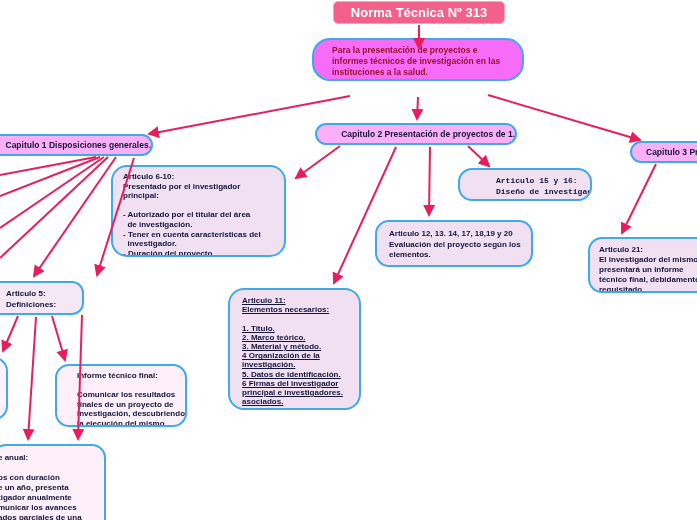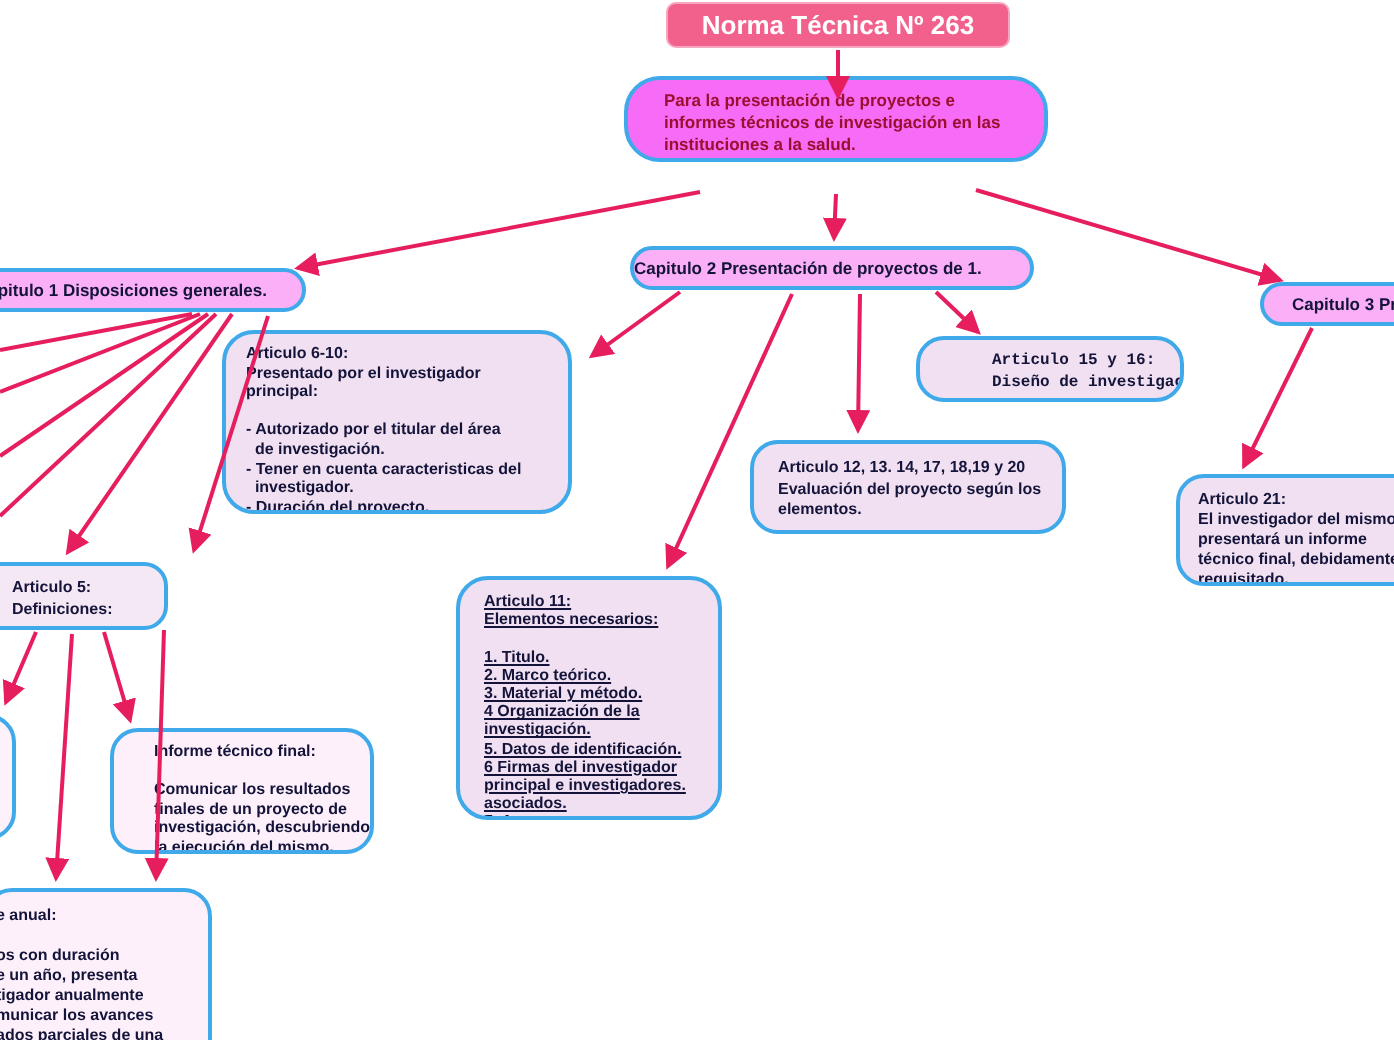--- a/index.html
+++ b/index.html
@@ -15,21 +15,21 @@
   .node{position:absolute;font-weight:bold;color:var(--text_dark);
     border:2px solid var(--border_blue);background:var(--article_bg);
     white-space:pre;overflow:hidden;}
   .title-node{background:var(--title_bg);border:1px solid #f7a6bf;border-radius:5px;
     color:#ffffff;font-size:13px;line-height:21px;text-align:center;white-space:nowrap;
     left:333px;top:1px;width:172px;height:23px;}
   .intro-node{background:var(--intro_bg);border-radius:18px;color:var(--text_red);
     font-size:8.5px;line-height:11px;padding:5px 22px 0 18px;
     left:312px;top:38px;width:212px;height:43px;}
   .chapter{background:var(--chapter_bg);border-radius:11px;font-size:8.5px;
-    line-height:18px;height:22px;text-align:left;white-space:nowrap;}
+    line-height:18px;height:22px;text-align:right;white-space:nowrap;}
   .cap1{left:-14px;top:134px;width:167px;}
   .cap2{left:315px;top:123px;width:202px;}
   .cap3{left:630px;top:141px;width:150px;text-align:left;padding-left:14px;}
   .art{font-size:8px;border-radius:16px;}
   .art6-10{left:111px;top:165px;width:175px;height:92px;line-height:9.6px;padding:5px 6px 0 10px;}
   .art15-16{left:458px;top:168px;width:134px;height:33px;line-height:10.5px;padding:6px 0 0 36px;border-radius:14px;font-family:Liberation Mono, monospace;}
   .art12-20{left:375px;top:220px;width:158px;height:47px;line-height:10.5px;padding:7px 0 0 12px;border-radius:14px;}
   .art21{left:588px;top:237px;width:128px;height:56px;line-height:10px;padding:6px 0 0 9px;border-radius:14px;}
   .art5{left:-26px;top:281px;width:110px;height:34px;line-height:10.5px;padding:6px 0 0 30px;border-radius:12px;background:#f5e8f5;}
   .art11{left:228px;top:288px;width:133px;height:122px;line-height:9.2px;padding:6px 0 0 12px;text-decoration:underline;}
@@ -38,21 +38,21 @@
   .informe-anual{left:-8px;top:444px;width:114px;height:90px;line-height:10px;padding:7px 0 0 4px;}
   .left-box{left:-60px;top:357px;width:68px;height:63px;background:#fdf2fc;border-radius:14px;}
   svg.links{position:absolute;left:0;top:0;width:697px;height:520px;pointer-events:none;}
   svg.links line{stroke:var(--accent);stroke-width:2;}
 </style>
 </head>
 <body>
 
 <div class="canvas">
 
-  <div class="node title-node">Norma Técnica Nº 263</div>
+  <div class="node title-node">Norma Técnica Nº 313</div>
 
   <div class="node intro-node">Para la presentación de proyectos e
 informes técnicos de investigación en las
 instituciones a la salud.</div>
 
   <div class="node chapter cap1">Capitulo 1 Disposiciones generales.</div>
   <div class="node chapter cap2">Capitulo 2 Presentación de proyectos de 1.</div>
   <div class="node chapter cap3">Capitulo 3 Pr</div>
 
   <div class="node art art6-10">Articulo 6-10:

